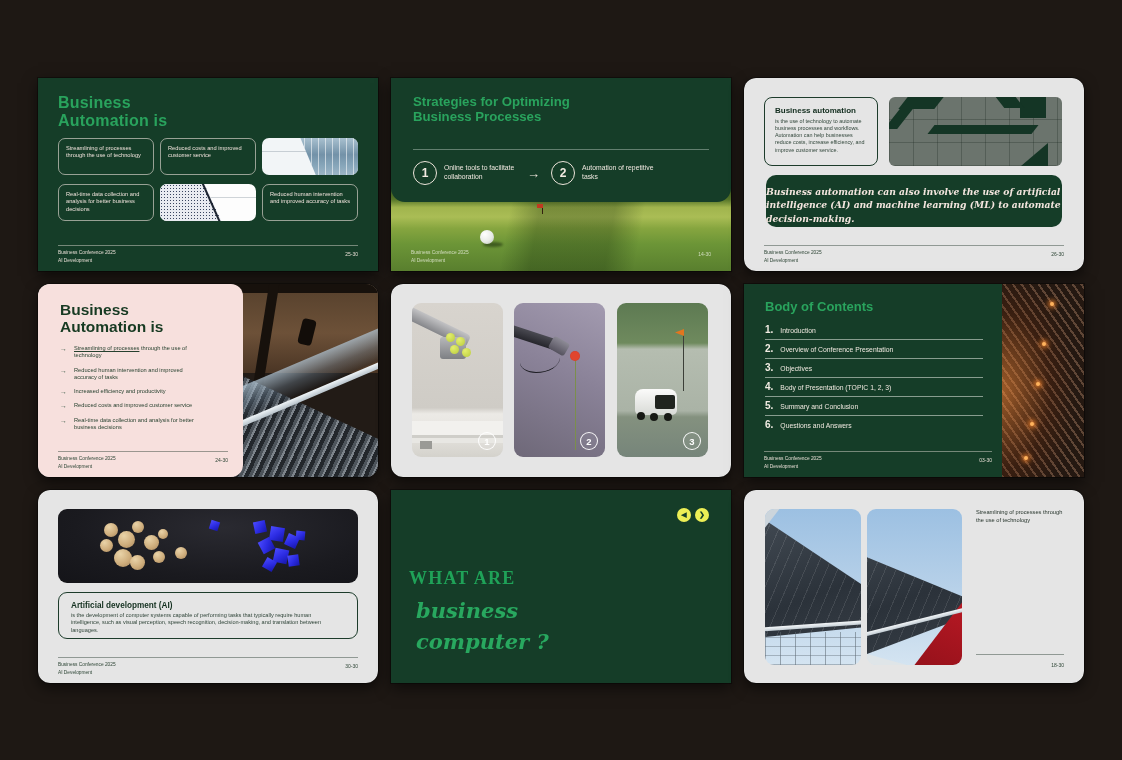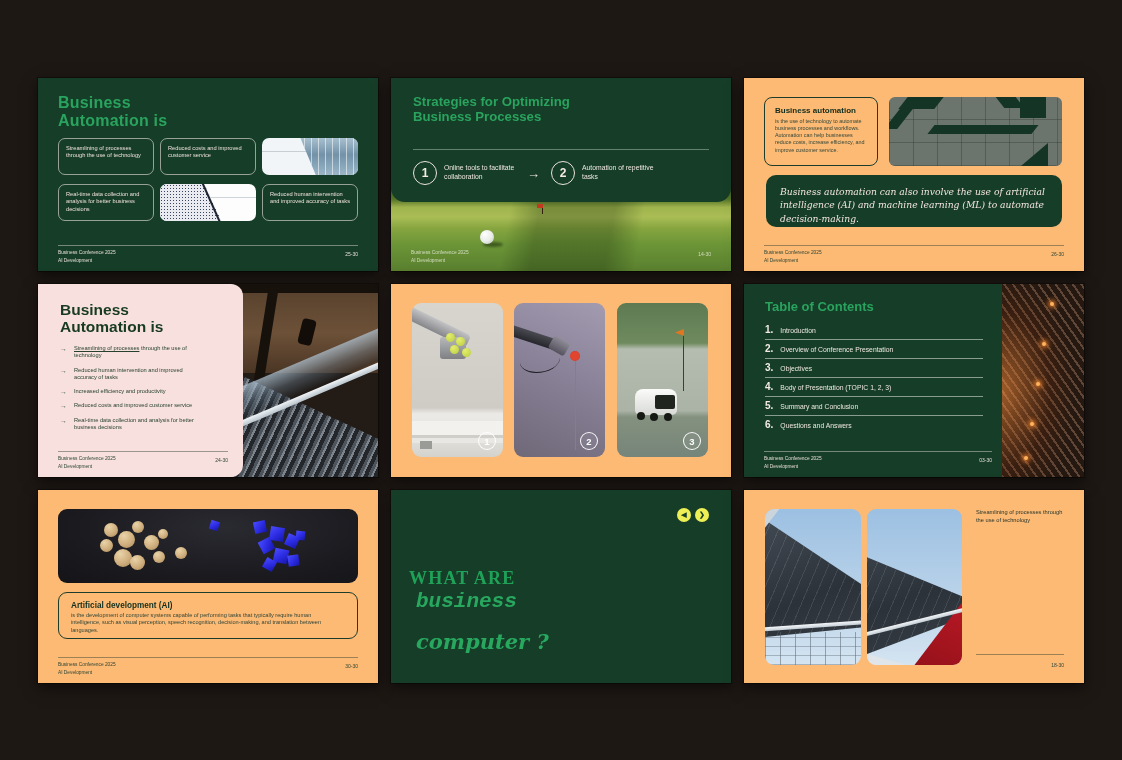--- a/index.html
+++ b/index.html
@@ -5,21 +5,21 @@
   * { margin:0; padding:0; box-sizing:border-box; }
   html,body { width:1122px; height:760px; }
   body { background:#1e1814; font-family:"Liberation Sans", sans-serif; overflow:hidden; position:relative; }
 
   .board { position:absolute; left:38px; top:78px; display:grid;
     grid-template-columns:repeat(3,340px); grid-template-rows:repeat(3,193px); gap:13px; }
 
   .slide { position:relative; overflow:hidden; box-shadow:0 5px 14px rgba(0,0,0,.55);
     outline:1px solid rgba(0,0,0,.35); }
   .green { background:#153d28; }
-  .pink  { background:#fdba74; }
+  .pink  { background:#e5e5e5;border-radius:12px; }
 
   
   .f-rule { position:absolute; height:1px; background:rgba(235,228,220,.45); left:20px; right:20px; bottom:25px; }
   .pinkfoot .f-rule { background:rgba(40,60,48,.45); }
   .brand { position:absolute; left:20px; bottom:7px; font-size:4.8px; line-height:1.55; color:#e6ddd4; }
   .page  { position:absolute; right:20px; bottom:14px; font-size:5px; color:#e6ddd4; }
   .pinkfoot .brand, .pinkfoot .page { color:#2c4434; }
 
   
   .s1 .title { position:absolute; left:20px; top:16px; width:150px; font-size:16px; line-height:1.12;
@@ -77,21 +77,21 @@
       repeating-linear-gradient(0deg, rgba(25,38,30,.28) 0 1px, transparent 1px 23px); }
   .tiles span { position:absolute; background:#143525; }
   .sh-a  { left:14px; top:0; width:36px; height:12px; transform:skewX(-38deg); }
   .sh-a2 { left:3px; top:12px; width:13px; height:20px; transform:skewX(-38deg); }
   .sh-b  { right:16px; top:0; width:26px; height:21px; }
   .sh-b2 { right:42px; top:0; width:20px; height:11px; transform:skewX(38deg); }
   .sh-c  { left:42px; top:28px; width:104px; height:9px; transform:skewX(-38deg); }
   .sh-d  { right:14px; bottom:0; width:27px; height:23px; clip-path:polygon(100% 0,100% 100%,0 100%); }
   .quote-box { position:absolute; left:22px; top:97px; width:296px; height:52px; border-radius:10px;
     background:#153d28; }
-  .quote { padding:10px 14px; font-family:"DejaVu Serif", serif; font-style:italic; font-weight:normal;
+  .quote { padding:10px 0; font-family:"DejaVu Serif", serif; font-style:italic; font-weight:bold;
     font-size:9.2px; line-height:1.45; color:#f3e5de; }
 
   
   .esc { position:absolute; right:0; top:0; bottom:0; width:150px; background:#221b16; overflow:hidden; }
   .esc-floor { position:absolute; left:0; right:0; top:0; height:46%;
     background:linear-gradient(180deg,#55402c 0%,#6d5138 55%,#4a3524 100%); }
   .esc-beam1 { position:absolute; left:22%; top:-6px; width:10px; height:60%; background:#17110c; transform:rotate(9deg); }
   .esc-beam2 { position:absolute; left:0; right:0; top:0; height:9px; background:#17110c; }
   .esc-person { position:absolute; left:48%; top:18%; width:14px; height:26px; background:#120d09;
     border-radius:4px; transform:rotate(14deg); }
@@ -197,21 +197,21 @@
   .ai-body { margin:0 12px; font-size:5.6px; line-height:1.32; color:#2f4438; width:270px; }
 
   
   .nav { position:absolute; top:18px; right:22px; display:flex; gap:4px; }
   .navbtn { width:14px; height:14px; border-radius:50%; background:#edef55; color:#17402a;
     display:flex; align-items:center; justify-content:center; font-size:7px; font-weight:bold; cursor:pointer; }
   .caps { position:absolute; left:18px; top:78px; font-size:18px; font-weight:bold; letter-spacing:1.2px;
     color:#1fa258;font-family:Liberation Serif, serif; }
   .ital { position:absolute; left:25px; font-family:"DejaVu Serif", serif; font-style:italic;
     font-weight:bold; font-size:21px; color:#28a85f; }
-  .it1 { top:100px;font-family:Liberation Mono, monospace; } .it2 { top:139px; }
+  .it1 { top:108px; } .it2 { top:139px; }
 
   
   .bphoto { position:absolute; top:19px; height:156px; border-radius:9px; overflow:hidden; }
   .b1 { left:21px; width:96px; } .b2 { left:123px; width:95px; }
   .sky { position:absolute; inset:0; background:linear-gradient(180deg,#9cc0e2 0%,#b4cfe8 45%,#d4e4f1 100%); }
   .roof { position:absolute; inset:0;
     background:linear-gradient(160deg,#434b54 0%,#2b323a 55%,#383f47 100%); }
   .roof-seams { position:absolute; inset:0;
     background:repeating-linear-gradient(113deg, rgba(255,255,255,.10) 0 1px, transparent 1px 10px); }
   .b1 .roof, .b1 .roof-seams { clip-path:polygon(0 7%, 100% 48%, 100% 76%, 0 82%); }
@@ -389,21 +389,21 @@
     <div class="louvers">
       <div class="louver-ribs"></div>
       <div class="louver-glow"></div>
       <span class="lamp l1"></span>
       <span class="lamp l2"></span>
       <span class="lamp l3"></span>
       <span class="lamp l4"></span>
       <span class="lamp l5"></span>
     </div>
     <div class="panel"></div>
-    <h2 class="title">Table of Contents</h2>
+    <h2 class="title">Body of Contents</h2>
     <div class="toc">
       <div class="toc-row rule">
         <span class="toc-num">1.</span>
         <span class="toc-label">Introduction</span>
       </div>
       <div class="toc-row rule">
         <span class="toc-num">2.</span>
         <span class="toc-label">Overview of Conference Presentation</span>
       </div>
       <div class="toc-row rule">

